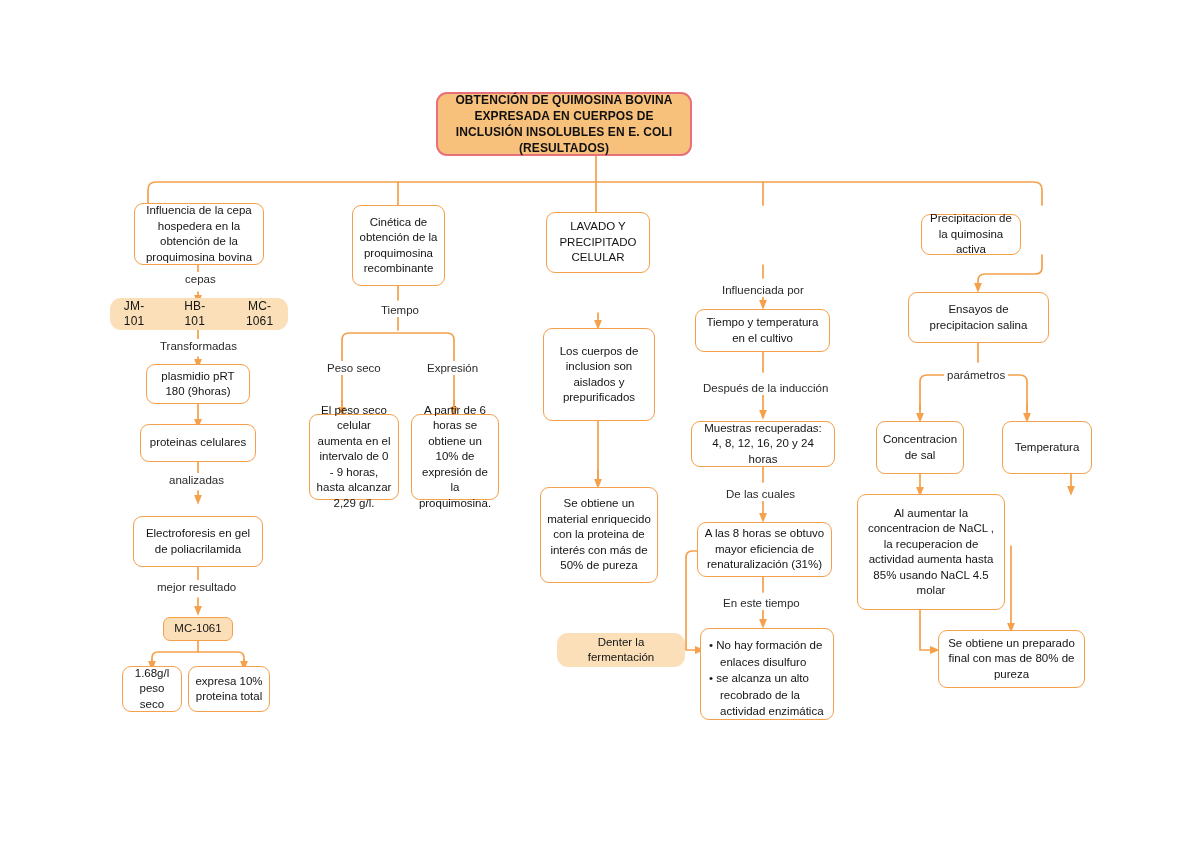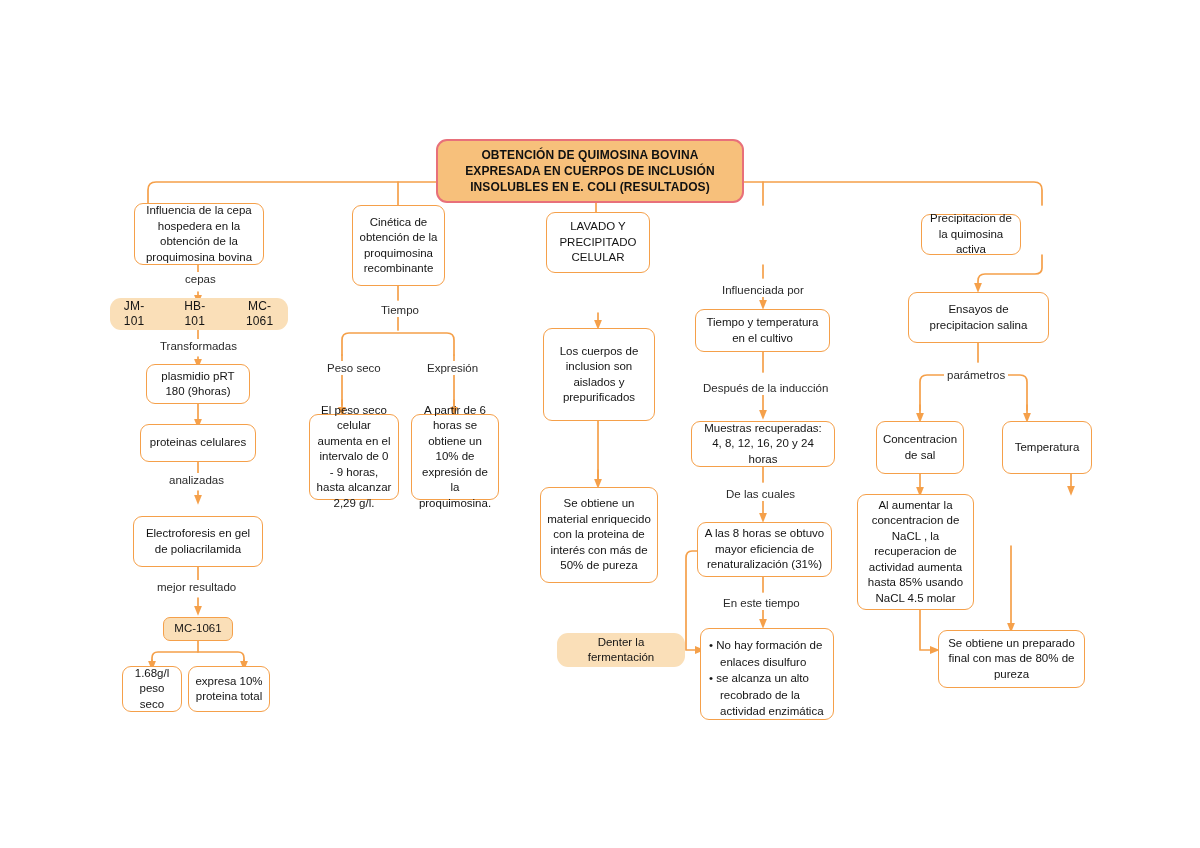--- a/index.html
+++ b/index.html
@@ -162,21 +162,21 @@
       <path d="M1027,405 L1027,418" marker-end="url(#ah)"></path>
       <path d="M920,474 L920,492" marker-end="url(#ah)"></path>
       <path d="M1071,474 L1071,491" marker-end="url(#ah)"></path>
 
       <path d="M920,610 L920,650 L935,650" marker-end="url(#ahl)"></path>
 
       <path d="M1011,546 L1011,628" marker-end="url(#ah)"></path>
     </g>
   </svg>
 
-  <div class="node title" style="left:436px;top:92px;width:308px;height:64px;margin-top:47px;">OBTENCIÓN DE QUIMOSINA BOVINA EXPRESADA EN CUERPOS DE INCLUSIÓN INSOLUBLES EN E. COLI (RESULTADOS)</div>
+  <div class="node title" style="left:436px;top:92px;width:256px;height:64px;">OBTENCIÓN DE QUIMOSINA BOVINA EXPRESADA EN CUERPOS DE INCLUSIÓN INSOLUBLES EN E. COLI (RESULTADOS)</div>
 
   <div class="node" style="left:134px;top:203px;width:130px;height:62px;">Influencia de la cepa hospedera en la obtención de la proquimosina bovina</div>
 
   <div class="lbl" style="left:182px;top:272px;">cepas</div>
 
   <div class="node fill strains" style="left:110px;top:298px;width:178px;height:32px;">
     <span class="strain-row">
       <span>JM-101</span>
       <span>HB-101</span>
       <span>MC-1061</span>
@@ -244,18 +244,18 @@
   <div class="node" style="left:921px;top:214px;width:100px;height:41px;">Precipitacion de la quimosina activa</div>
 
   <div class="node" style="left:908px;top:292px;width:141px;height:51px;">Ensayos de precipitacion salina</div>
 
   <div class="lbl" style="left:944px;top:368px;">parámetros</div>
 
   <div class="node" style="left:876px;top:421px;width:88px;height:53px;">Concentracion de sal</div>
 
   <div class="node" style="left:1002px;top:421px;width:90px;height:53px;">Temperatura</div>
 
-  <div class="node" style="left:857px;top:494px;width:117px;height:116px;">Al aumentar la concentracion de NaCL , la recuperacion de actividad aumenta hasta 85% usando NaCL 4.5 molar</div>
+  <div class="node" style="left:857px;top:494px;width:148px;height:116px;">Al aumentar la concentracion de NaCL , la recuperacion de actividad aumenta hasta 85% usando NaCL 4.5 molar</div>
 
 
   <div class="node" style="left:938px;top:630px;width:147px;height:58px;">Se obtiene un preparado final con mas de 80% de pureza</div>
 
 </div>
 
 </body></html>

